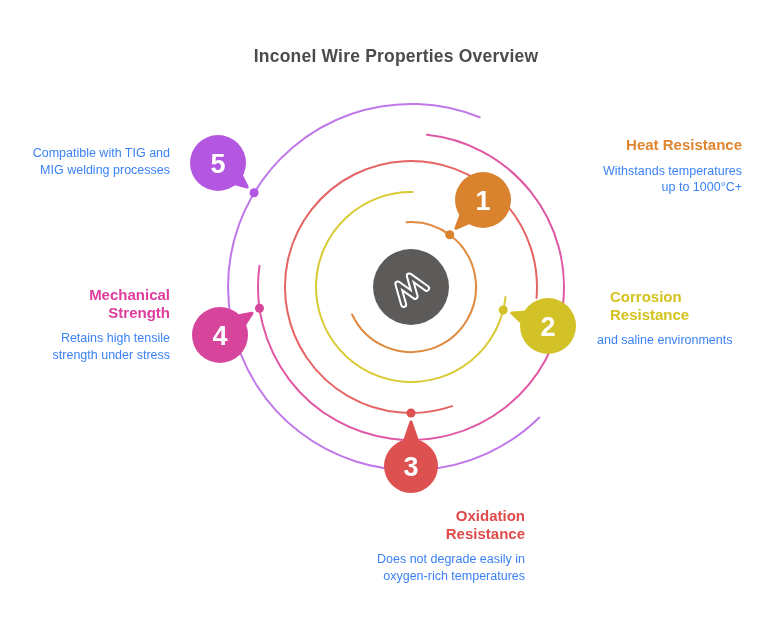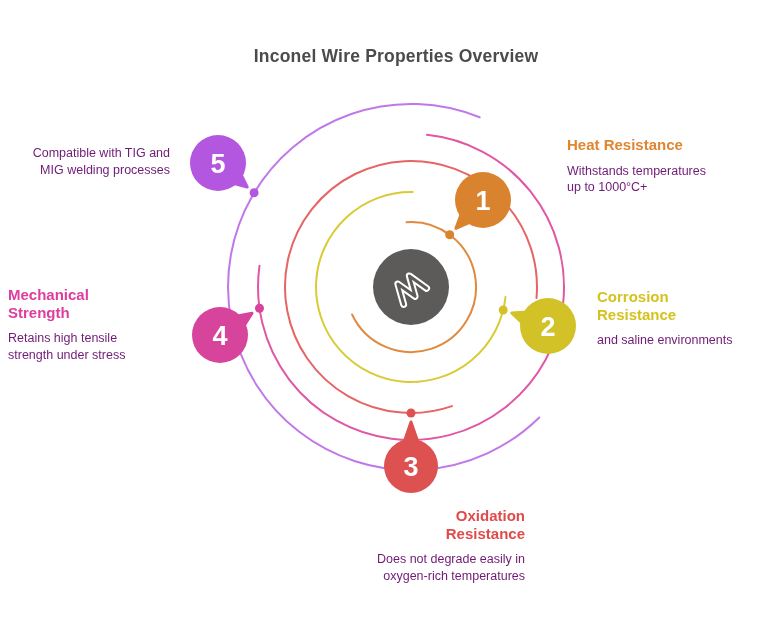--- a/index.html
+++ b/index.html
@@ -7,27 +7,27 @@
     width:768px;height:624px;position:relative;background:#ffffff;overflow:hidden;
     font-family:"Liberation Sans","DejaVu Sans",sans-serif;
   }
   .page-title{
     position:absolute;top:34px;left:0;width:768px;margin:12px;
     text-align:center;font-size:17.5px;font-weight:700;color:#4b4b4b;letter-spacing:.2px;
   }
   #spiral{position:absolute;left:0;top:0;}
   .item-text{position:absolute;}
   .item-title{font-size:15px;font-weight:700;line-height:1.18;}
-  .item-desc{margin-top:9px;font-size:12.5px;line-height:1.34;color:#701a75;}
-  .c1{color:var(--c1);} .c2{color:var(--c2);} .c3{color:var(--c3);}
+  .item-desc{margin-top:9px;font-size:12.5px;line-height:1.34;color:#3b82f6;}
+  .c1{color:var(--c1);} .c2{color:var(--c2);margin-left:13px;} .c3{color:var(--c3);}
   .c4{color:var(--c4);} .c5{color:var(--c5);}
-  .t1{left:567px;top:136px;width:175px;text-align:left;}
+  .t1{left:567px;top:136px;width:175px;text-align:right;}
   .t2{left:597px;top:288px;width:170px;text-align:left;}
   .t3{left:300px;top:507px;width:225px;text-align:right;}
-  .t4{left:8px;top:286px;width:162px;}
+  .t4{left:8px;top:286px;width:162px;text-align:right;}
   .t5{left:8px;top:136px;width:162px;text-align:right;}
 </style>
 </head>
 <body>
 
 <h1 class="page-title">Inconel Wire Properties Overview</h1>
 
 <svg id="spiral" width="768" height="624" viewBox="0 0 768 624">
     <path d="M 406.5 222.2 A 65 65 0 1 1 352.1 314.5" fill="none" stroke="#e08a3f" stroke-width="2" stroke-linecap="round"></path>
     <path d="M 505.5 296.9 A 95 95 0 1 1 412.7 192.0" fill="none" stroke="#d9cb36" stroke-width="2" stroke-linecap="round"></path>

